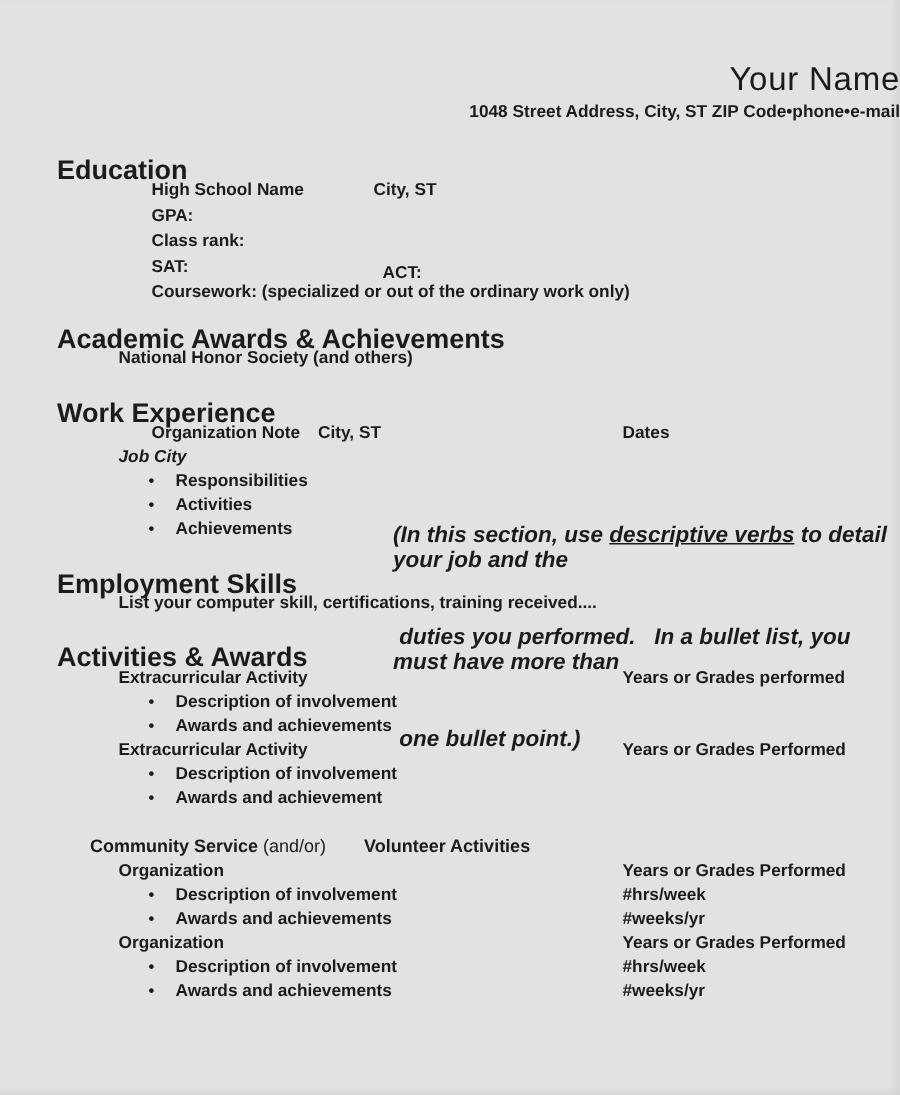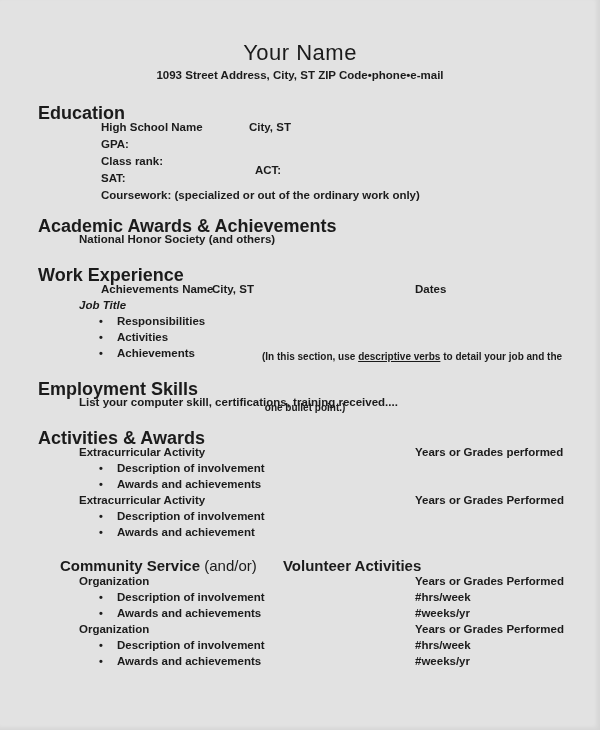--- a/index.html
+++ b/index.html
@@ -10,74 +10,75 @@
   }
   .page {
     position: relative;
     width: 600px; height: 730px;
     background: #e2e2e2;
     color: #1b1b1b;
     overflow: hidden;
     box-shadow: inset -3px -2px 4px rgba(0,0,0,0.06);
   }
   .abs { position: absolute; white-space: nowrap; }
-  .center { left: 0; width: 100%; text-align: center; }
+  .center { left: 0; width: 100%; text-align: right; }
   .name { font-size: 22px; font-weight: 400; letter-spacing: 0.5px; }
   .addr { font-size: 11.5px; font-weight: 700; }
   .h   { font-weight: 700; font-size: 18px; }
   .t   { font-size: 11.5px; font-weight: 600; }
   .b7  { font-weight: 700; padding-left: 22px; }
   .it  { font-style: italic; }
   .smnote { font-size: 10.5px; font-weight: 700; font-style: italic; }
   .dot { font-size: 11px; }
   .note {
     position: absolute;
-    font-size: 10px; font-weight: 700; 
+    font-size: 15px; font-weight: 700; font-style: italic;
     line-height: 17px;
     white-space: pre-wrap;
     width: 336px;
   }
   .u { text-decoration: underline; }
   .prewrap { white-space: pre-wrap; }
 </style>
 </head>
 <body>
 
 <div class="page">
 
   <div class="abs center name" style="top:40px">Your Name</div>
-  <div class="abs center addr" style="top:69px">1093 Street Address, City, ST ZIP Code•phone•e-mail</div>
+  <div class="abs center addr" style="top:69px">1048 Street Address, City, ST ZIP Code•phone•e-mail</div>
 
   <div class="abs h" style="top:103px;left:38px">Education</div>
   <div class="abs t b7" style="top:121px;left:79px">High School Name</div>
   <div class="abs t b7" style="top:121px;left:227px">City, ST</div>
   <div class="abs t b7" style="top:138px;left:79px">GPA:</div>
   <div class="abs t b7" style="top:155px;left:79px">Class rank:</div>
   <div class="abs t b7" style="top:172px;left:79px">SAT:</div>
-  <div class="abs t b7" style="top:164px;left:233px">ACT:</div>
+  <div class="abs t b7" style="top:176px;left:233px">ACT:</div>
   <div class="abs t b7" style="top:189px;left:79px">Coursework: (specialized or out of the ordinary work only)</div>
 
   <div class="abs h" style="top:216px;left:38px">Academic Awards &amp; Achievements</div>
   <div class="abs t" style="top:233px;left:79px">National Honor Society (and others)</div>
 
   <div class="abs h" style="top:265px;left:38px">Work Experience</div>
-  <div class="abs t b7" style="top:283px;left:79px">Achievements Name</div>
+  <div class="abs t b7" style="top:283px;left:79px">Organization Note</div>
   <div class="abs t b7" style="top:283px;left:190px">City, ST</div>
   <div class="abs t" style="top:283px;left:415px">Dates</div>
-  <div class="abs t it" style="top:299px;left:79px">Job Title</div>
+  <div class="abs t it" style="top:299px;left:79px">Job City</div>
 
   <div class="abs t dot" style="top:315px;left:99px">•</div>
   <div class="abs t" style="top:315px;left:117px">Responsibilities</div>
   <div class="abs t dot" style="top:331px;left:99px">•</div>
   <div class="abs t" style="top:331px;left:117px">Activities</div>
   <div class="abs t dot" style="top:347px;left:99px">•</div>
   <div class="abs t" style="top:347px;left:117px">Achievements</div>
 
   <div class="note" style="top:314px;left:262px">
     <div><span class="prewrap">(In this section, use </span><span class="u prewrap">descriptive verbs</span><span class="prewrap"> to detail your job and the</span></div>
+    <div> duties you performed.   In a bullet list, you must have more than</div>
     <div> one bullet point.)</div>
   </div>
 
   <div class="abs t" style="top:396px;left:79px">List your computer skill, certifications, training received....</div>
   <div class="abs h" style="top:379px;left:38px">Employment Skills</div>
 
   <div class="abs h" style="top:428px;left:38px">Activities &amp; Awards</div>
 
   <div class="abs t" style="top:446px;left:79px">Extracurricular Activity</div>
   <div class="abs t" style="top:446px;left:415px">Years or Grades performed</div>
@@ -86,21 +87,21 @@
   <div class="abs t dot" style="top:478px;left:99px">•</div>
   <div class="abs t" style="top:478px;left:117px">Awards and achievements</div>
 
   <div class="abs t" style="top:494px;left:79px">Extracurricular Activity</div>
   <div class="abs t" style="top:494px;left:415px">Years or Grades Performed</div>
   <div class="abs t dot" style="top:510px;left:99px">•</div>
   <div class="abs t" style="top:510px;left:117px">Description of involvement</div>
   <div class="abs t dot" style="top:526px;left:99px">•</div>
   <div class="abs t" style="top:526px;left:117px">Awards and achievement</div>
 
-  <div class="abs prewrap" style="top:557px;left:38px;font-size:15px"><span class="b7">Community Service</span><span style="font-weight:400" class="prewrap"> (and/or) </span><span class="b7">Volunteer Activities</span></div>
+  <div class="abs prewrap" style="top:557px;left:38px;font-size:12px"><span class="b7">Community Service</span><span style="font-weight:400" class="prewrap"> (and/or) </span><span class="b7">Volunteer Activities</span></div>
 
   <div class="abs t" style="top:575px;left:79px">Organization</div>
   <div class="abs t" style="top:575px;left:415px">Years or Grades Performed</div>
   <div class="abs t dot" style="top:591px;left:99px">•</div>
   <div class="abs t" style="top:591px;left:117px">Description of involvement</div>
   <div class="abs t" style="top:591px;left:415px">#hrs/week</div>
   <div class="abs t dot" style="top:607px;left:99px">•</div>
   <div class="abs t" style="top:607px;left:117px">Awards and achievements</div>
   <div class="abs t" style="top:607px;left:415px">#weeks/yr</div>
 

